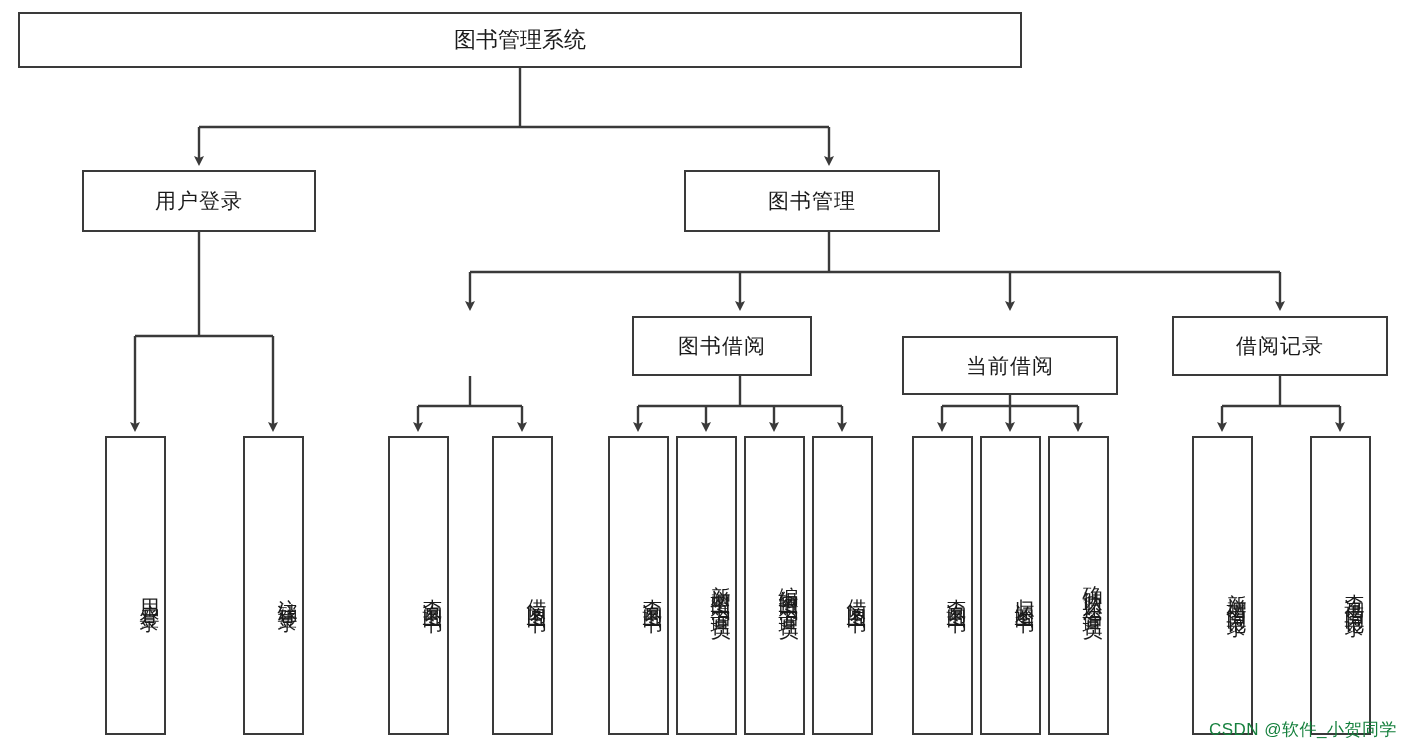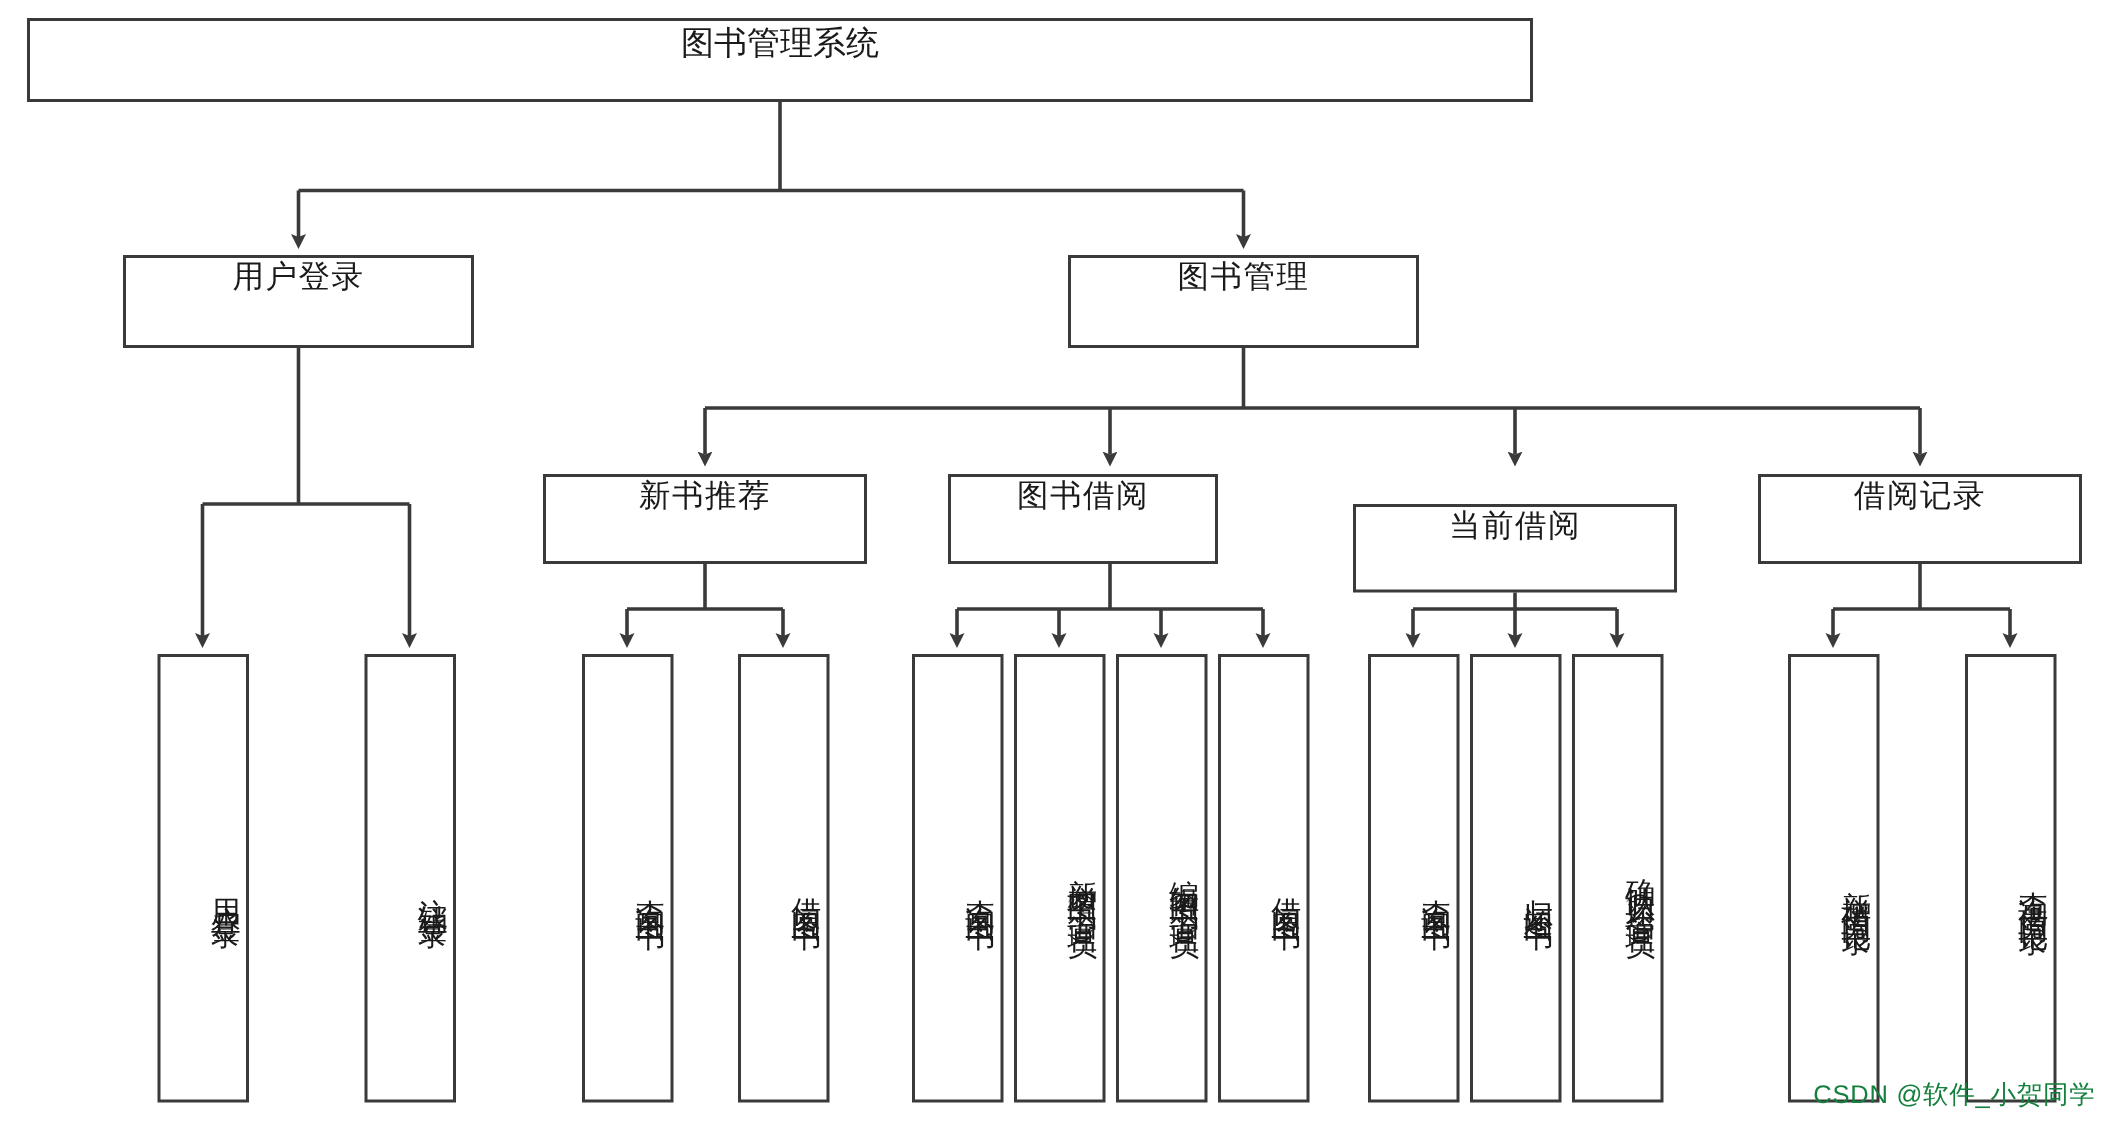--- a/index.html
+++ b/index.html
@@ -24,21 +24,21 @@
     width: 1405px;
     height: 747px;
     pointer-events: none;
   }
   .node {
     position: absolute;
     box-sizing: border-box;
     background: #ffffff;
     border: 2px solid #3a3a3a;
     display: flex;
-    align-items: flex-start;
+    align-items: center;
     justify-content: center;
     color: #1a1a1a;
   }
   .node.h {
     font-size: 21px;
     letter-spacing: 1px;
     line-height: 1.2;
   }
   .node.root {
     font-size: 22px;
@@ -123,27 +123,24 @@
     </g>
   </svg>
 
   <div class="node root" style="left:18px; top:12px; width:1004px; height:56px;">
     <span>图书管理系统</span>
   </div>
 
   <div class="node h" style="left:82px; top:170px; width:234px; height:62px;">
     <span>用户登录</span>
   </div>
-  <div class="node h" style="left:712px; top:170px; width:234px; height:62px;">
+  <div class="node h" style="left:684px; top:170px; width:256px; height:62px;">
     <span>图书管理</span>
   </div>
 
-  <div class="node h" style="left:362px; top:316px; width:216px; height:60px;">
-    <span>新书推荐</span>
-  </div>
   <div class="node h" style="left:632px; top:316px; width:180px; height:60px;">
     <span>图书借阅</span>
   </div>
   <div class="node h" style="left:902px; top:316px; width:216px; height:59px;margin-top:20px;">
     <span>当前借阅</span>
   </div>
   <div class="node h" style="left:1172px; top:316px; width:216px; height:60px;">
     <span>借阅记录</span>
   </div>
 

